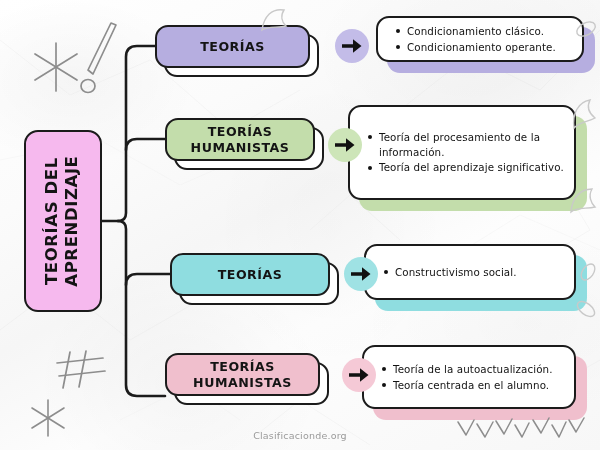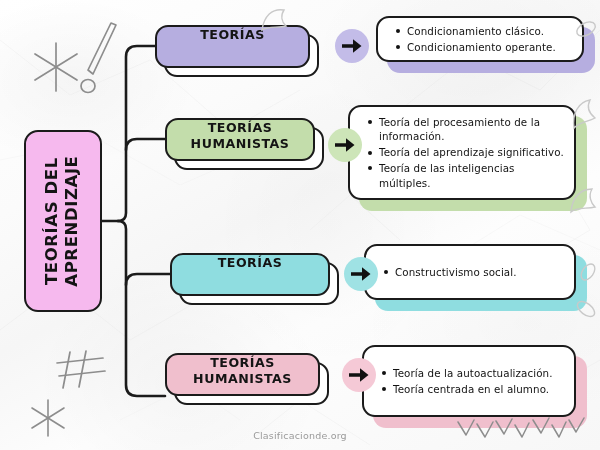--- a/index.html
+++ b/index.html
@@ -87,21 +87,21 @@
   }
   .cat-box {
     position: absolute;
     left: 0; top: 0;
     width: 100%;
     height: 100%;
     border: 2.4px solid #1b1b1b;
     border-radius: 13px;
     box-sizing: border-box;
     display: flex;
-    align-items: flex-start;
+    align-items: center;
     justify-content: center;
     text-align: center;
     font-family: "DejaVu Sans", sans-serif;
     font-weight: 700;
     font-size: 12.6px;
     letter-spacing: 0.5px;
     line-height: 1.25;
     color: #141414;
   }
   .cat-box span { display: block; }
@@ -273,21 +273,20 @@
       <path d="M1,7.2 L12,7.2 L12,2.2 L20.5,9 L12,15.8 L12,10.8 L1,10.8 Z" fill="#111111"></path>
     </svg>
   </div>
 
   <div class="det-wrap" style="left:348px; top:105px; width:228px; height:95px;">
     <div class="det-shadow" style="background:#c3ddab;"></div>
     <div class="det-box">
       <ul>
         <li>Teoría del procesamiento de la información.</li>
         <li>Teoría del aprendizaje significativo.</li>
-        <li>Teoría de las inteligencias múltiples.</li>
       </ul>
     </div>
   </div>
 
   <div class="cat-wrap" style="left:170px; top:253px; width:160px; height:43px;">
     <div class="cat-ghost"></div>
     <div class="cat-box" style="background:#8fdde0;">
       <div>
         <span>TEORÍAS</span>
       </div>
@@ -318,21 +317,21 @@
       </div>
     </div>
   </div>
 
   <div class="arrow-badge" style="left:342px; top:358px; background:#f5c9d6;">
     <svg width="22" height="18" viewBox="0 0 22 18">
       <path d="M1,7.2 L12,7.2 L12,2.2 L20.5,9 L12,15.8 L12,10.8 L1,10.8 Z" fill="#111111"></path>
     </svg>
   </div>
 
-  <div class="det-wrap" style="left:362px; top:345px; width:214px; height:72px;">
+  <div class="det-wrap" style="left:362px; top:345px; width:214px; height:64px;">
     <div class="det-shadow" style="background:#f0bfcd;"></div>
     <div class="det-box">
       <ul>
         <li>Teoría de la autoactualización.</li>
         <li>Teoría centrada en el alumno.</li>
       </ul>
     </div>
   </div>
 
   <svg class="doodle" style="left:28px; top:38px;" width="56" height="58" viewBox="0 0 56 58">

